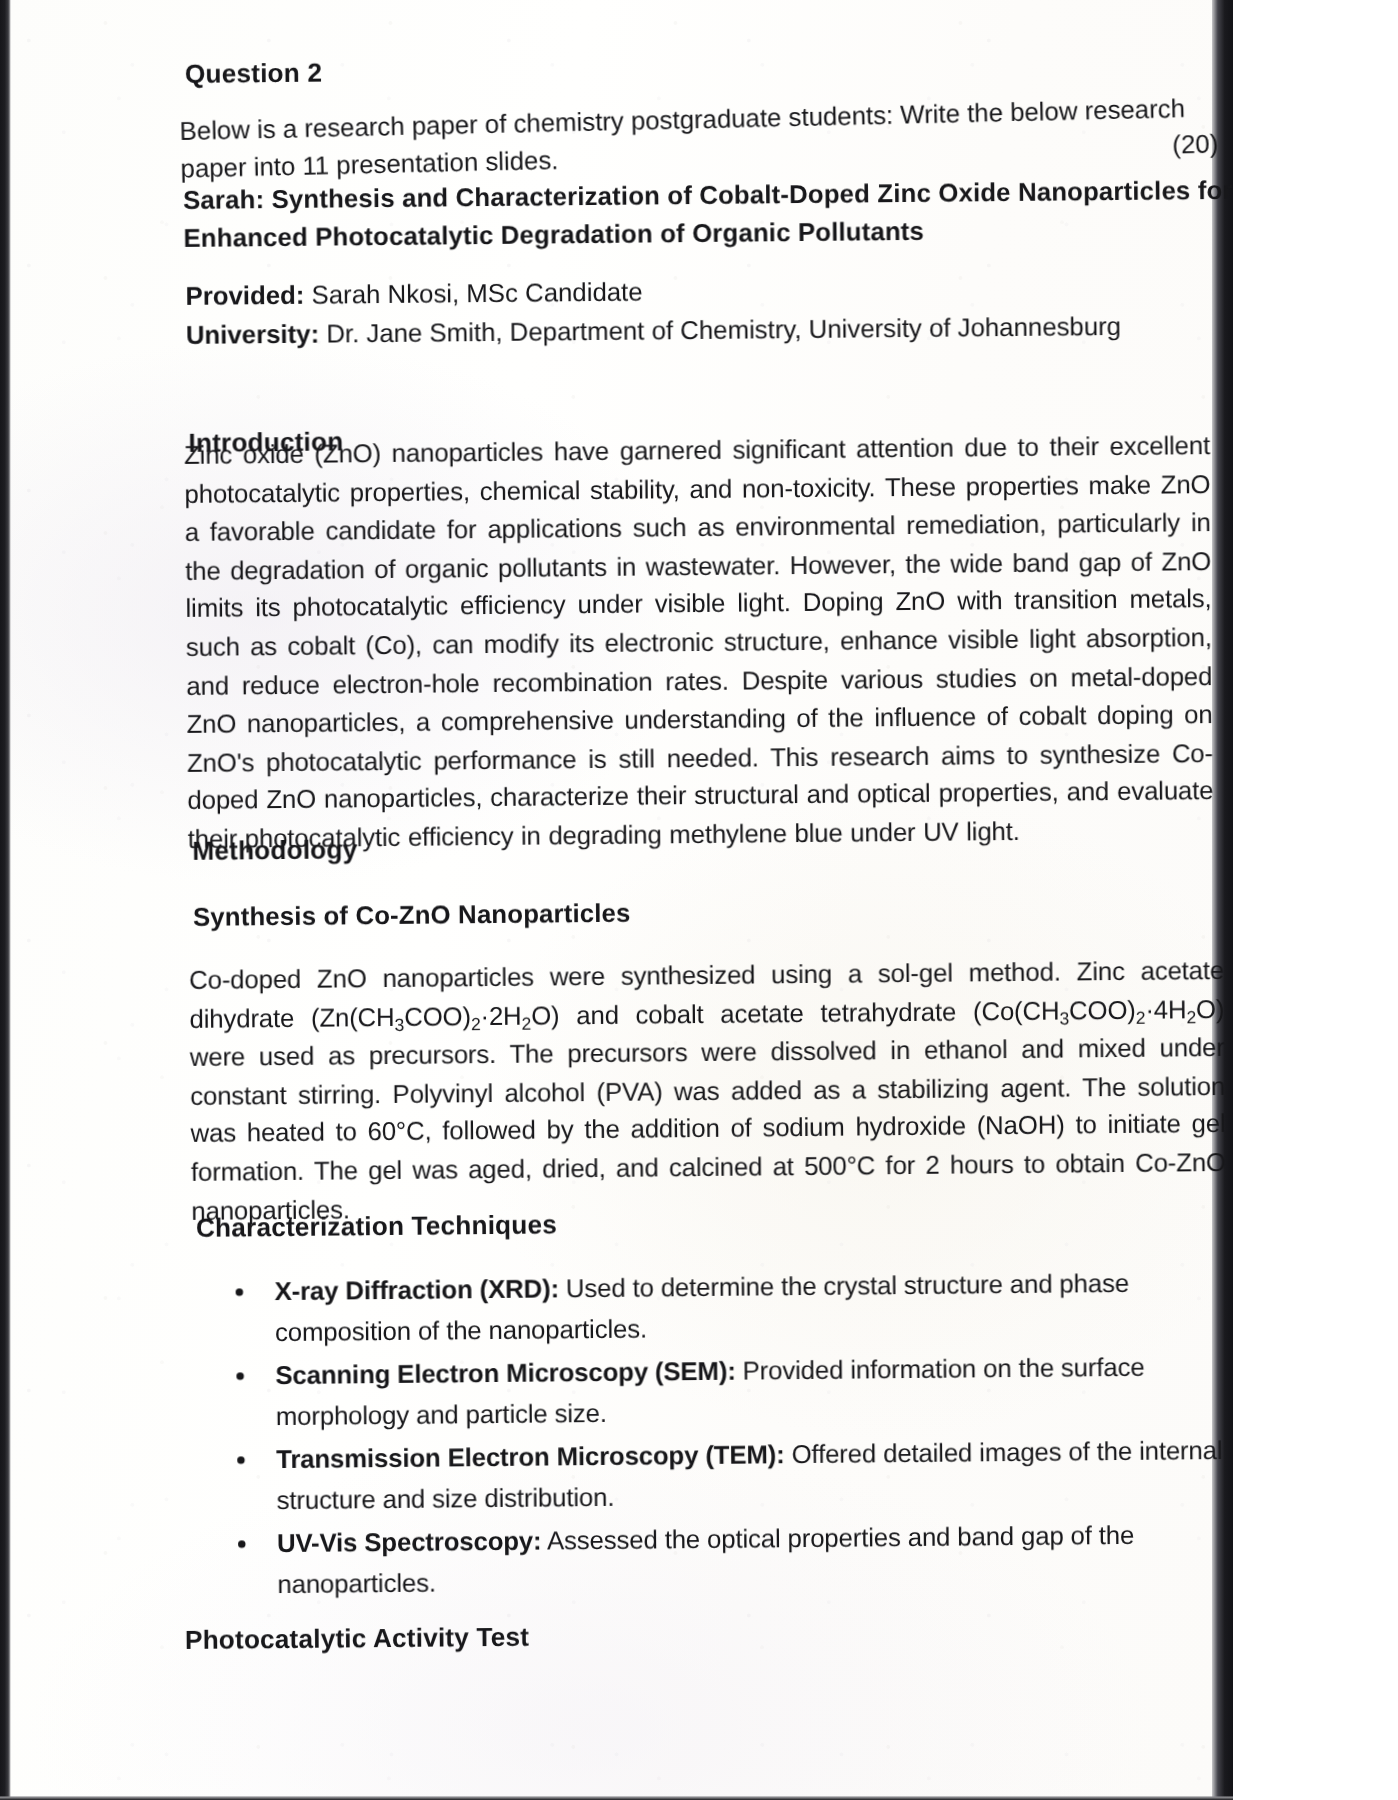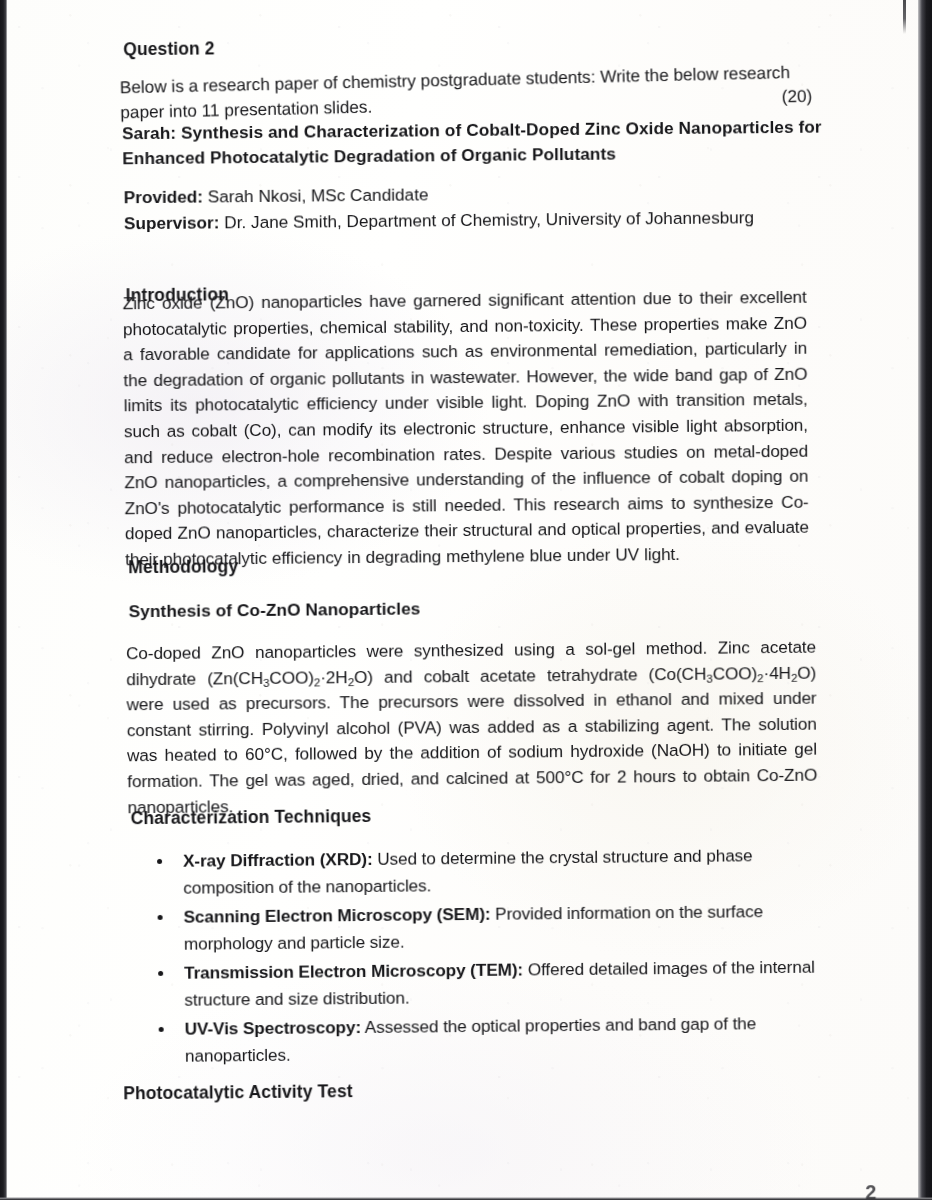--- a/index.html
+++ b/index.html
@@ -7,21 +7,21 @@
     margin: 0;
     padding: 0;
     background: #ffffff;
   }
   body {
     font-family: "Liberation Sans", "DejaVu Sans", sans-serif;
   }
 
   .page {
     position: relative;
-    width: 932px;
+    width: 822px;
     height: 1200px;
     overflow: hidden;
     background:
       radial-gradient(ellipse 420px 260px at 21% 34%, rgba(236,232,240,0.55) 0%, rgba(255,255,255,0) 70%),
       radial-gradient(ellipse 380px 300px at 72% 62%, rgba(247,244,236,0.6) 0%, rgba(255,255,255,0) 72%),
       radial-gradient(ellipse 500px 250px at 48% 96%, rgba(243,240,246,0.5) 0%, rgba(255,255,255,0) 75%),
       linear-gradient(100deg, #fdfdfb 0%, #fffffe 38%, #fdfcfa 66%, #fcfbf9 100%);
   }
 
   
@@ -175,21 +175,21 @@
       <span>Sarah:</span>
       <span>Synthesis and Characterization of Cobalt-Doped Zinc Oxide Nanoparticles for Enhanced Photocatalytic Degradation of Organic Pollutants</span>
     </div>
 
     <div class="blk" style="left:127px; top:182px; font-size:17.2px; line-height:25px;">
       <span class="lead">Provided:</span>
       <span>Sarah Nkosi, MSc Candidate</span>
     </div>
 
     <div class="blk" style="left:127px; top:208px; font-size:17.2px; line-height:25px;">
-      <span class="lead">Supervisor:</span>
+      <span class="lead">University:</span>
       <span>Dr. Jane Smith, Department of Chemistry, University of Johannesburg</span>
     </div>
 
     <div class="blk h-bold" style="left:128px; top:245px; font-size:17.5px;margin-top:37px;">Introduction</div>
 
     <div class="blk body-txt justify" style="left:125px; top:288px; width:684px;">Zinc oxide (ZnO) nanoparticles have garnered significant attention due to their excellent photocatalytic properties, chemical stability, and non-toxicity. These properties make ZnO a favorable candidate for applications such as environmental remediation, particularly in the degradation of organic pollutants in wastewater. However, the wide band gap of ZnO limits its photocatalytic efficiency under visible light. Doping ZnO with transition metals, such as cobalt (Co), can modify its electronic structure, enhance visible light absorption, and reduce electron-hole recombination rates. Despite various studies on metal-doped ZnO nanoparticles, a comprehensive understanding of the influence of cobalt doping on ZnO's photocatalytic performance is still needed. This research aims to synthesize Co-doped ZnO nanoparticles, characterize their structural and optical properties, and evaluate their photocatalytic efficiency in degrading methylene blue under UV light.</div>
 
     <div class="blk h-bold" style="left:128px; top:554px; font-size:17.5px;">Methodology</div>
 
     <div class="blk h-bold" style="left:128px; top:598px; font-size:17.2px;">Synthesis of Co-ZnO Nanoparticles</div>

